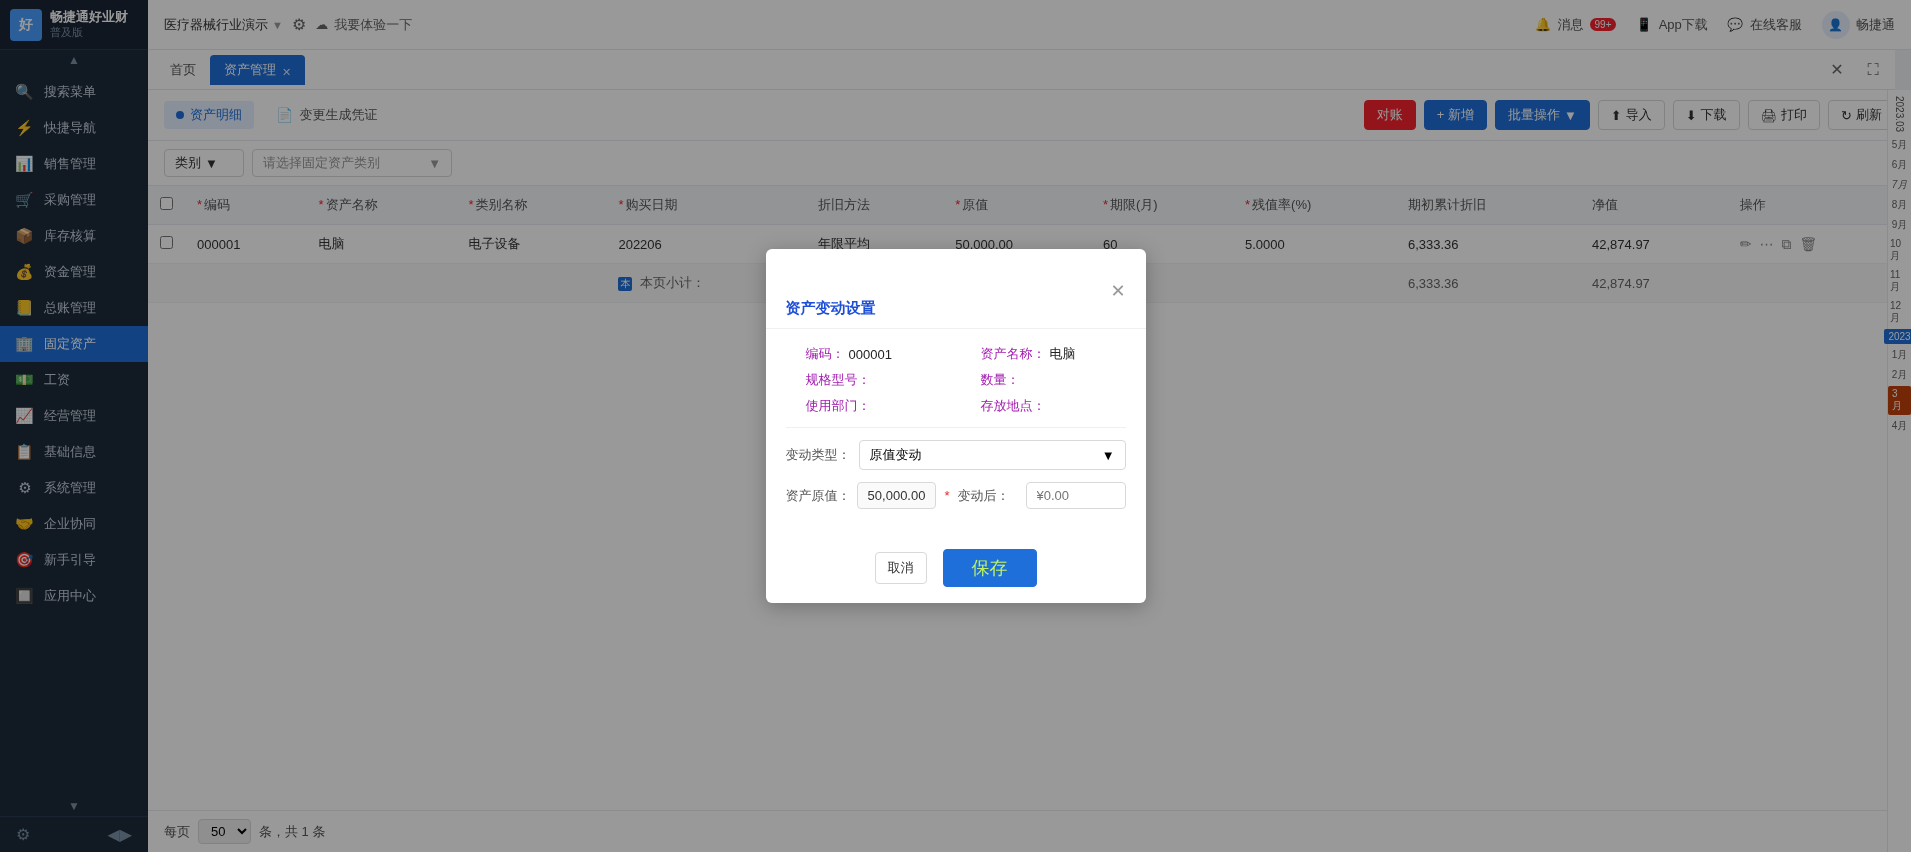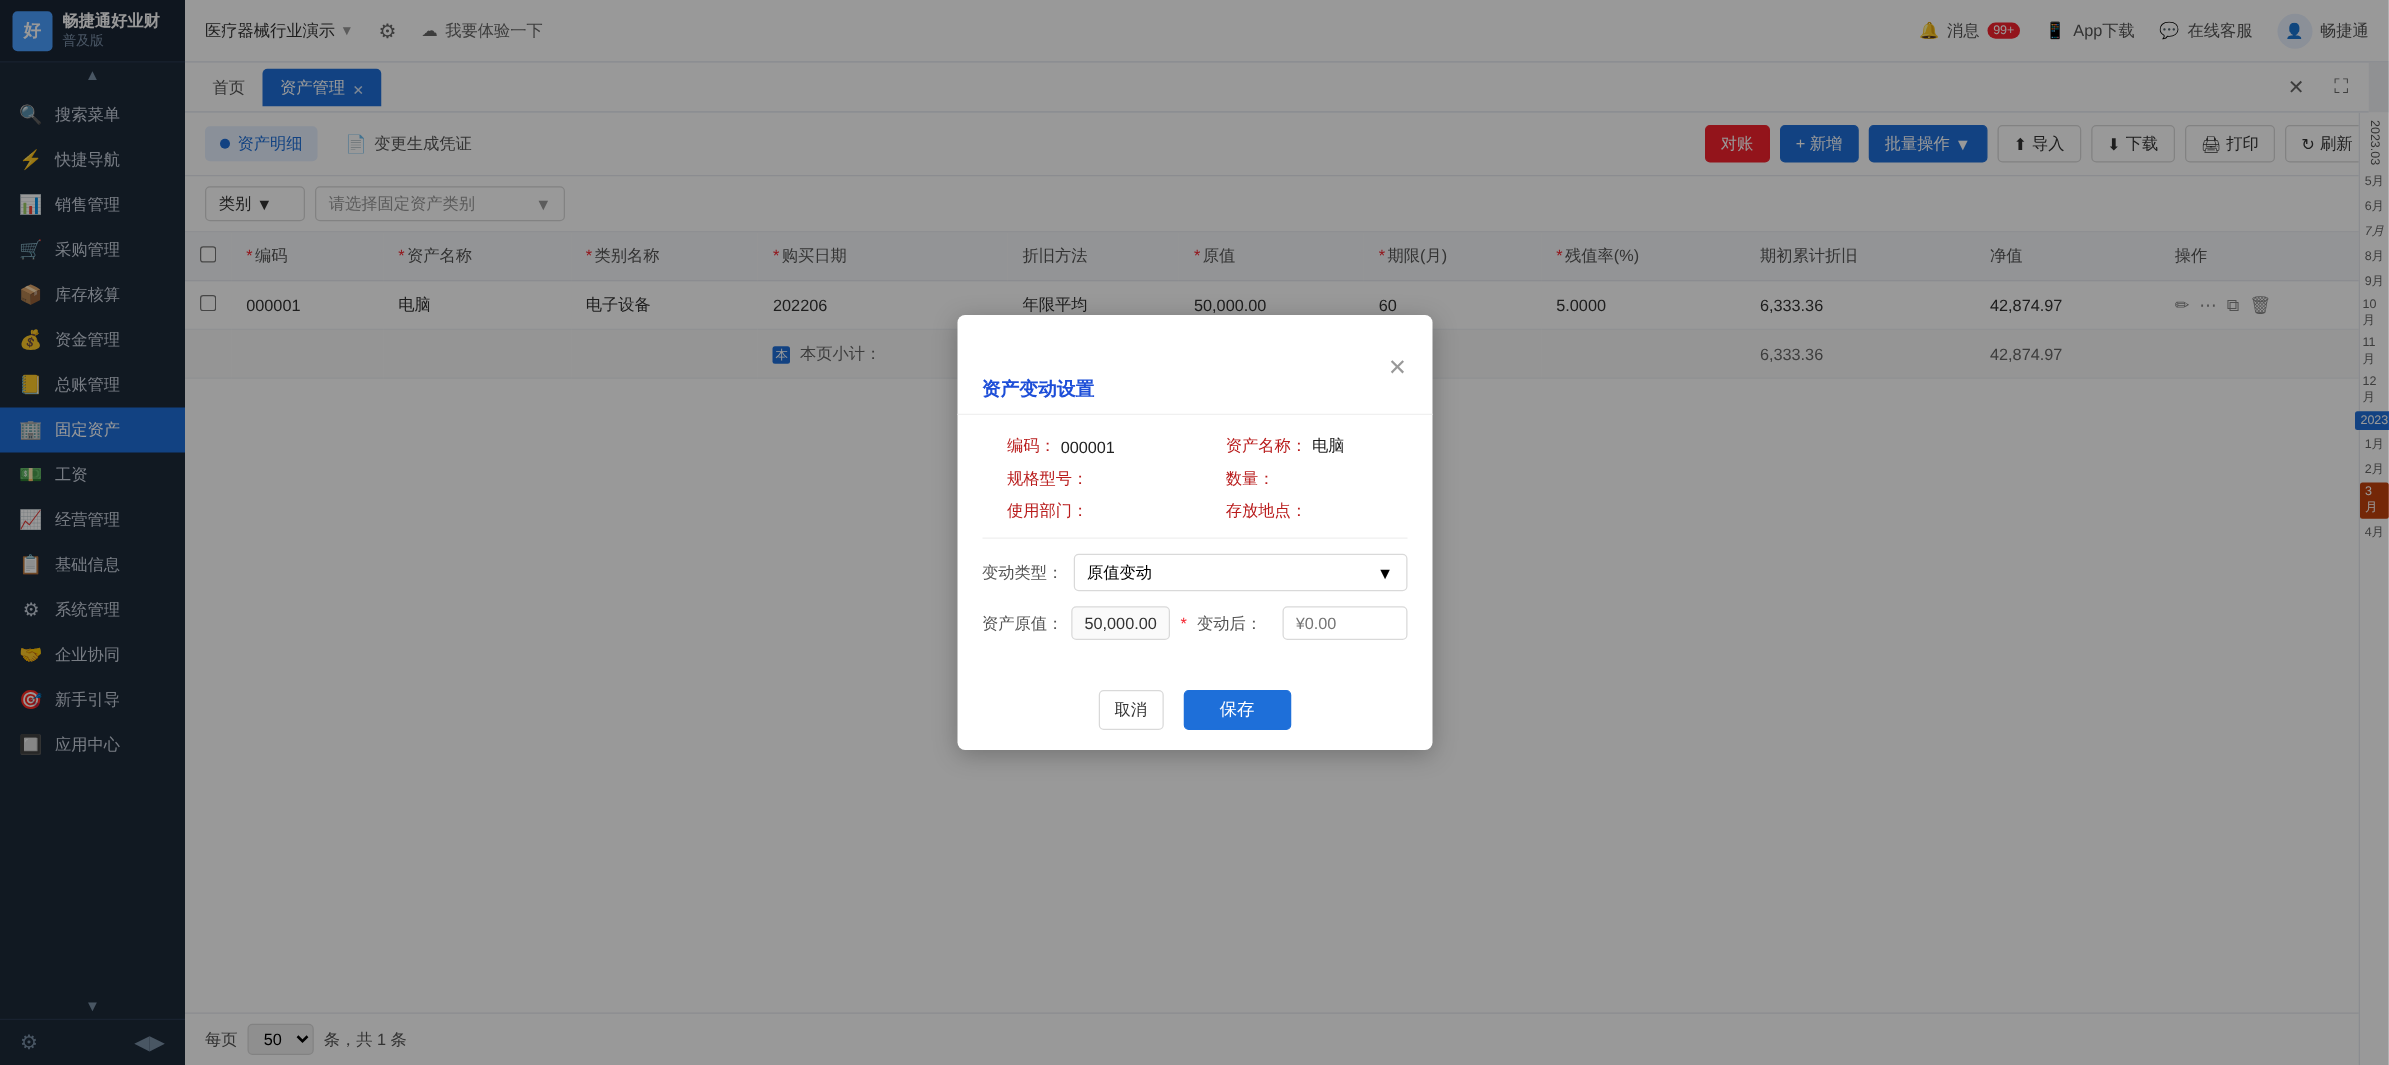--- a/index.html
+++ b/index.html
@@ -39,21 +39,21 @@
     .sidebar-footer-icon { color: #7a8fa6; cursor: pointer; font-size: 16px; }
     .sidebar-scroll-up, .sidebar-scroll-down {
       height: 20px; display: flex; align-items: center; justify-content: center;
       color: #7a8fa6; cursor: pointer; font-size: 12px;
     }
 
     
     .topbar {
       position: fixed; left: 148px; top: 0; right: 0; height: 50px;
       background: #fff; display: flex; align-items: center; padding: 0 16px;
-      border-bottom: 1px solid #e4e8f0; z-index: 99; gap: 20px;
+      border-bottom: 1px solid #e4e8f0; z-index: 99; gap: 9px;
     }
     .topbar-company { font-size: 13px; color: #333; display: flex; align-items: center; gap: 4px; cursor: pointer; }
     .topbar-company .arrow { color: #999; font-size: 11px; }
     .topbar-settings { color: #666; cursor: pointer; font-size: 16px; }
     .topbar-experience { display: flex; align-items: center; gap: 6px; color: #666; cursor: pointer; font-size: 13px; }
     .topbar-right { margin-left: auto; display: flex; align-items: center; gap: 20px; }
     .topbar-right-item { display: flex; align-items: center; gap: 6px; color: #555; cursor: pointer; font-size: 13px; }
     .badge { background: #f5222d; color: #fff; border-radius: 10px; font-size: 10px; padding: 1px 5px; min-width: 20px; text-align: center; }
     .topbar-avatar { width: 28px; height: 28px; background: #e8f0fe; border-radius: 50%; display: flex; align-items: center; justify-content: center; color: #4a9eff; font-size: 12px; }
 
@@ -160,21 +160,21 @@
     }
     .dialog-header {
       display: flex; align-items: center; justify-content: space-between;
       padding: 14px 20px 10px; border-bottom: 1px solid #f0f0f0;
     }
     .dialog-title { font-size: 15px; font-weight: 600; color: #1d4ed8; margin-top: 36px; }
     .dialog-close { cursor: pointer; color: #999; font-size: 18px; }
     .dialog-body { padding: 16px 20px; }
     .dialog-info-grid { display: grid; grid-template-columns: 1fr 1fr; gap: 8px 10px; margin-bottom: 12px; }
     .dialog-info-item { display: flex; align-items: center; gap: 4px; font-size: 13px; }
-    .dialog-info-label { color: #b91c1c; padding-left: 20px; }
+    .dialog-info-label { color: #a21caf; padding-left: 20px; }
     .dialog-info-value { color: #222; }
     .dialog-divider { border: none; border-top: 1px solid #f0f0f0; margin: 12px 0; }
     .dialog-field-row { display: flex; align-items: center; gap: 8px; margin-bottom: 12px; }
     .dialog-field-label { color: #555; font-size: 13px; white-space: nowrap; min-width: 60px; }
     .dialog-select {
       flex: 1; border: 1px solid #d9d9d9; border-radius: 4px; padding: 5px 10px;
       font-size: 13px; display: flex; align-items: center; justify-content: space-between; cursor: pointer;
     }
     .dialog-input {
       flex: 1; border: 1px solid #d9d9d9; border-radius: 4px; padding: 5px 10px;
@@ -183,21 +183,21 @@
     .dialog-footer {
       display: flex; align-items: center; justify-content: center; gap: 16px;
       padding: 12px 20px 16px;
     }
     .btn-cancel {
       padding: 6px 12px; border: 1px solid #d9d9d9; border-radius: 4px;
       background: #fff; color: #333; cursor: pointer; font-size: 13px;
     }
     .btn-save {
       padding: 6px 28px; border: 1px solid #1e6fd9; border-radius: 4px;
-      background: #1e6fd9; color: #ffffff; cursor: pointer; font-size: 14px;
+      background: #1e6fd9; color: #bef264; cursor: pointer; font-size: 18px;
     }
   </style>
 </head>
 <body>
 
 <div class="sidebar">
   <div class="sidebar-header">
     <div class="sidebar-logo-icon">好</div>
     <div class="sidebar-title-wrap">
       <div class="sidebar-app-name">畅捷通好业财</div>

